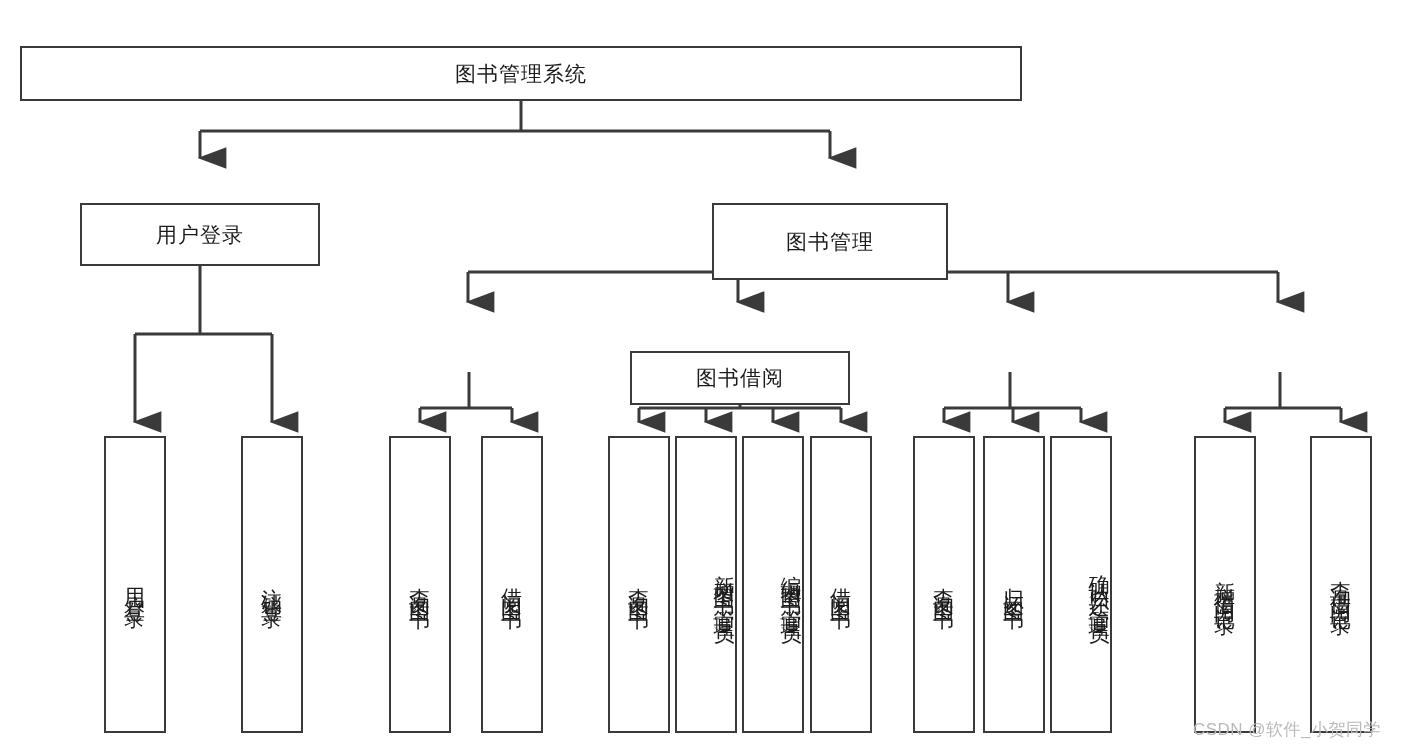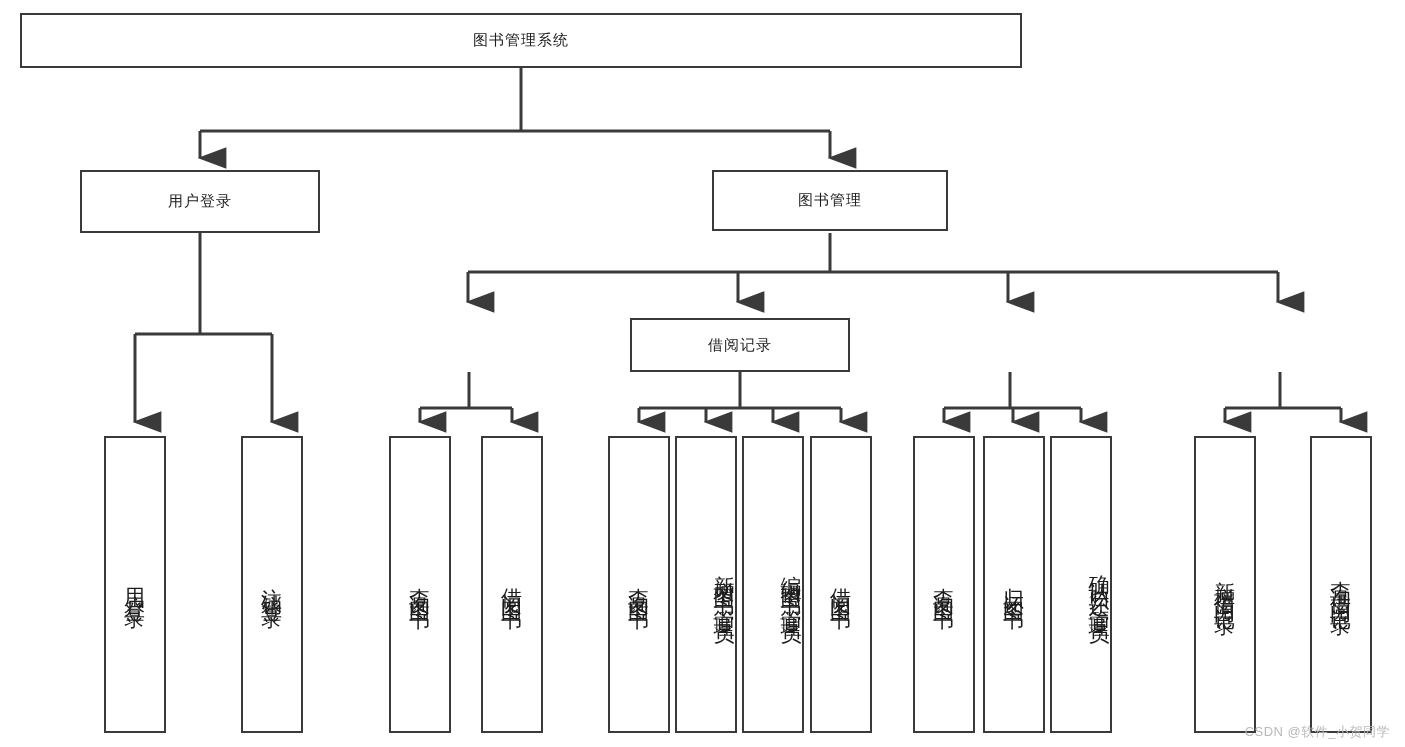--- a/index.html
+++ b/index.html
@@ -1,26 +1,26 @@
 <!DOCTYPE html>
 <html><head>
 <meta charset="utf-8">
 <style>
   html,body{margin:0;padding:0;background:#ffffff;}
   body{width:1405px;height:747px;overflow:hidden;font-family:"Liberation Sans","DejaVu Sans",sans-serif;}
   #stage{position:relative;width:1405px;height:747px;background:#fff;}
   svg#wires{position:absolute;left:0;top:0;width:1405px;height:747px;}
   .node{position:absolute;box-sizing:border-box;background:#ffffff;border:2px solid #3a3a3a;
         display:flex;align-items:center;justify-content:center;color:#1c1c1c;}
-  .node.h{font-size:15px;letter-spacing:1px;}
+  .node.h{font-size:21px;letter-spacing:1px;margin-top:33px;}
   .node.v{writing-mode:vertical-rl;text-orientation:upright;font-size:21px;letter-spacing:7px;
           align-items:flex-start;justify-content:center;padding-top:10px;line-height:1;}
   .node.v.mid{align-items:center;padding-top:0;}
   .node.v span{display:block;}
-  #watermark{position:absolute;right:15px;bottom:6px;font-size:13px;color:#b9b9b9;
+  #watermark{position:absolute;right:24px;bottom:6px;font-size:17px;color:#b9b9b9;
              letter-spacing:.5px;white-space:nowrap;margin-left:47px;}
 </style>
 </head>
 <body>
 
 <div id="stage">
 
   <svg id="wires" viewBox="0 0 1405 747" xmlns="http://www.w3.org/2000/svg">
     <defs>
       <marker id="arw" viewBox="0 0 10 12" refX="5" refY="11" markerWidth="8" markerHeight="10" orient="auto">
@@ -72,26 +72,26 @@
     </g>
   </svg>
 
   <div class="node h" style="left:20px;top:13px;width:1002px;height:55px;">
     <span>图书管理系统</span>
   </div>
 
   <div class="node h" style="left:80px;top:170px;width:240px;height:63px;">
     <span>用户登录</span>
   </div>
-  <div class="node h" style="left:712px;top:170px;width:236px;height:61px;">
+  <div class="node h" style="left:712px;top:170px;width:236px;height:77px;">
     <span>图书管理</span>
   </div>
 
   <div class="node h" style="left:630px;top:318px;width:220px;height:54px;">
-    <span>借阅记录</span>
+    <span>图书借阅</span>
   </div>
 
   <div class="node v mid" style="left:104px;top:436px;width:62px;height:297px;">
     <span>用户登录</span>
   </div>
   <div class="node v mid" style="left:241px;top:436px;width:62px;height:297px;">
     <span>注销登录</span>
   </div>
 
   <div class="node v mid" style="left:389px;top:436px;width:62px;height:297px;">

